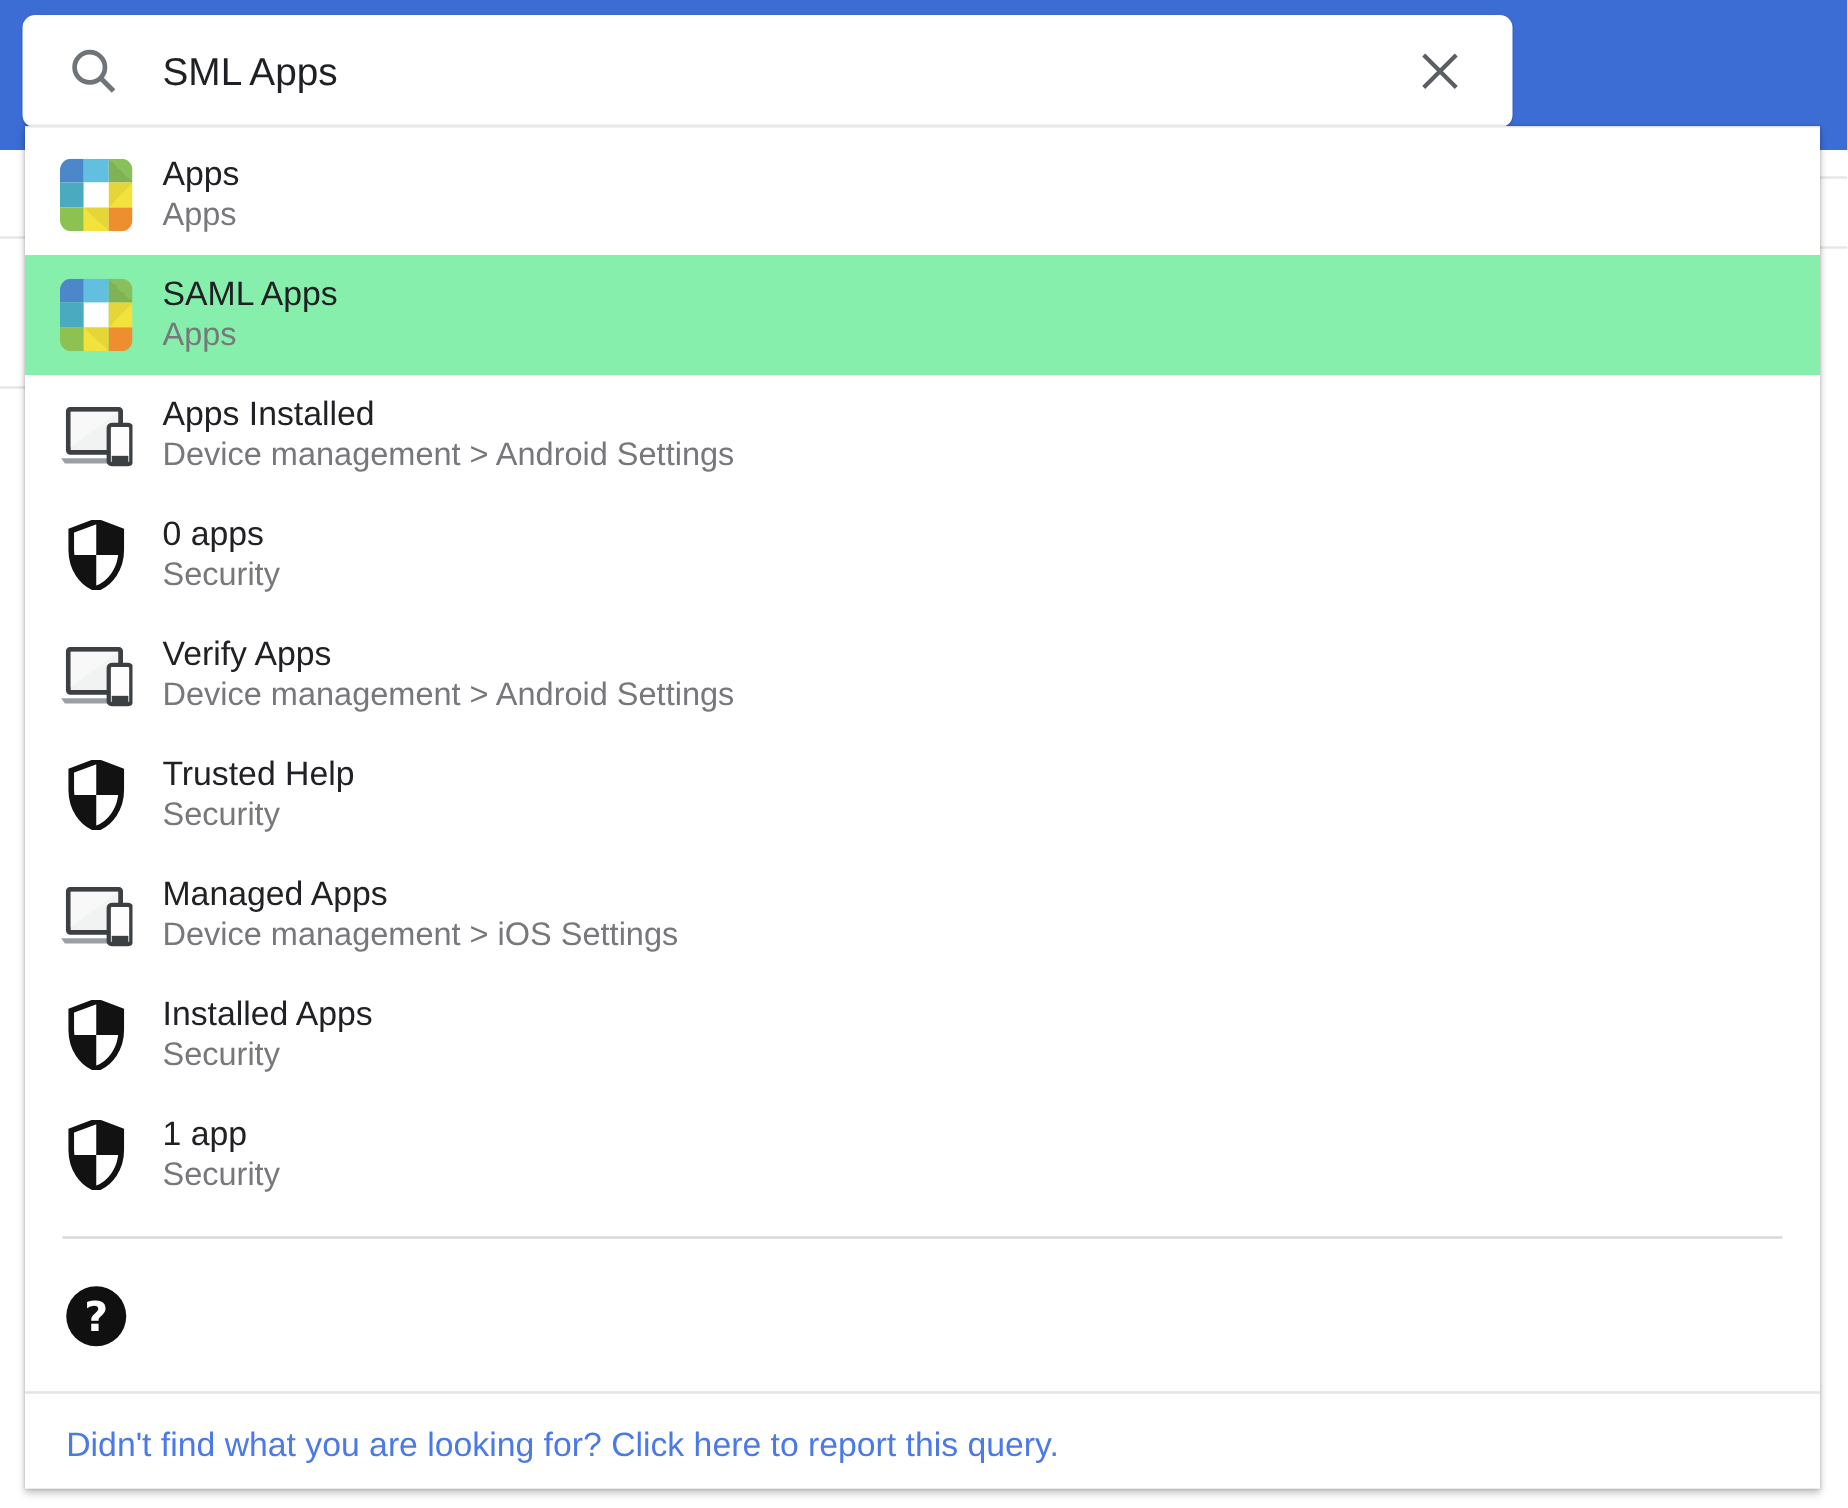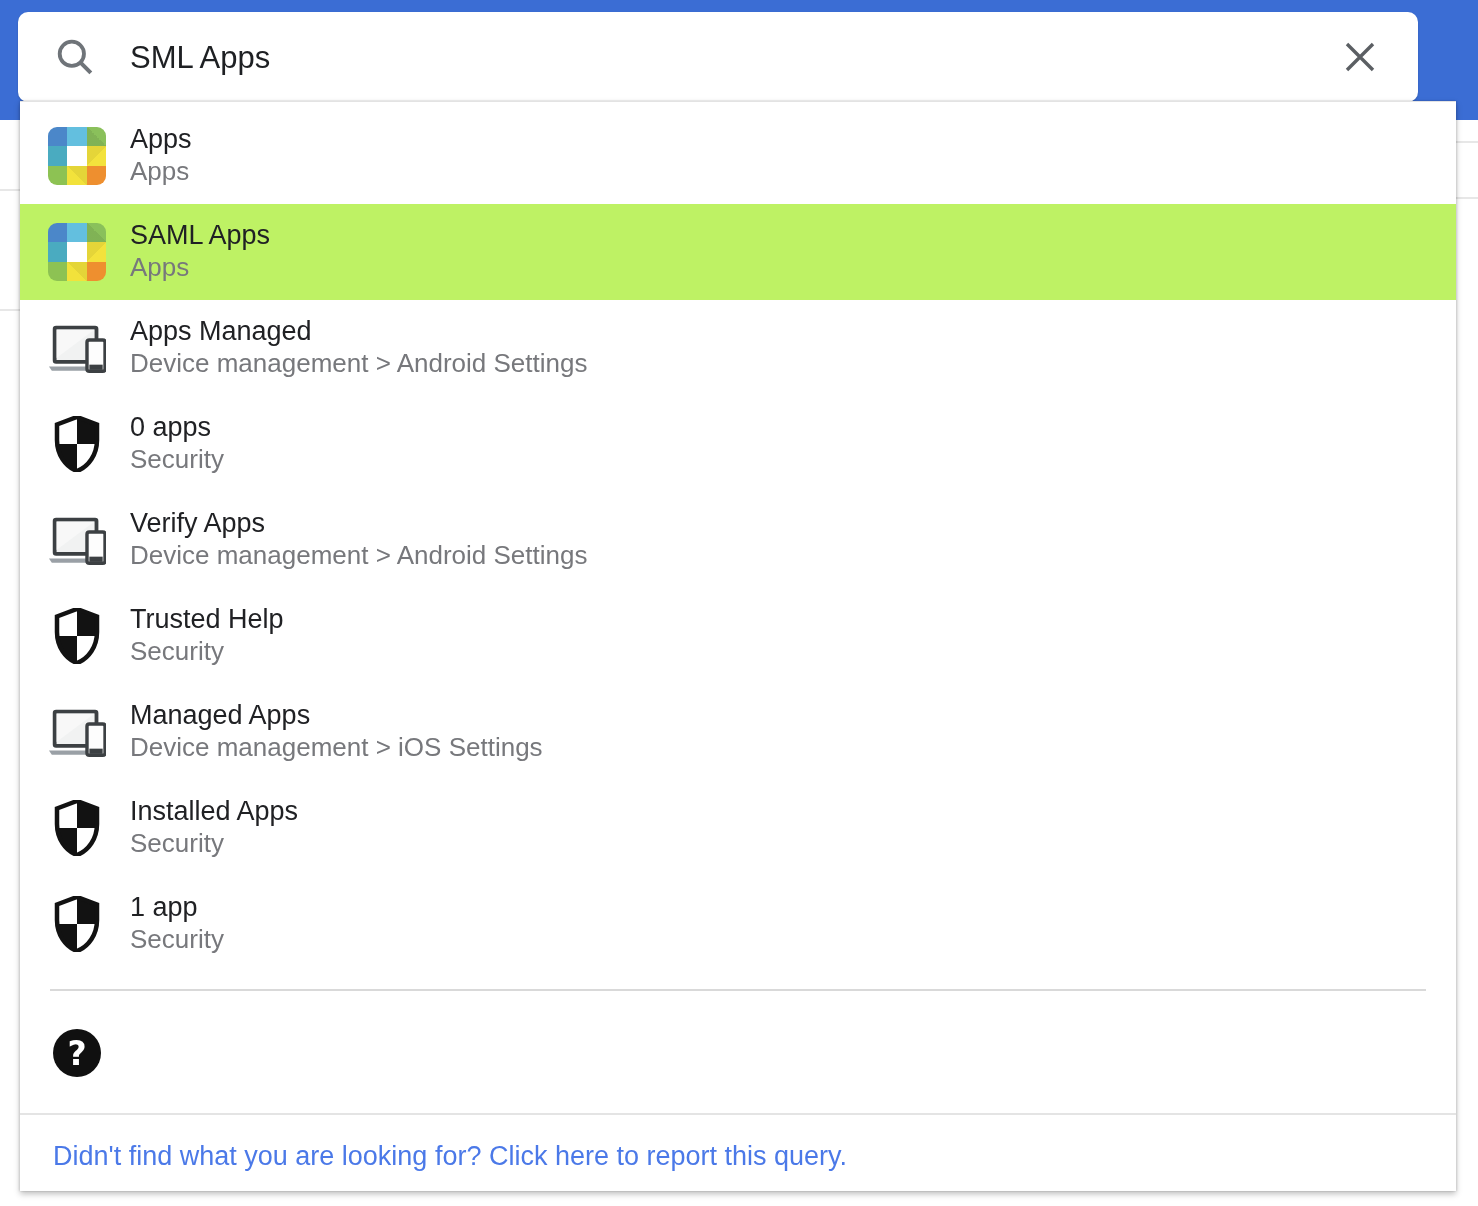--- a/index.html
+++ b/index.html
@@ -12,39 +12,39 @@
   .blue-header{position:absolute;left:0;top:0;width:1478px;height:120px;background:#3b6dd4;}
   
   .bg-line{position:absolute;height:2px;background:#e7e7e7;}
   .bg-line.l1{left:0;width:20px;top:189px;}
   .bg-line.l2{left:0;width:20px;top:309px;}
   .bg-line.r1{right:0;width:22px;top:141px;}
   .bg-line.r2{right:0;width:22px;top:197px;}
 
   
   .search-bar{
-    position:absolute;left:18px;top:12px;width:1400px;height:90px;
+    position:absolute;left:18px;top:12px;width:1192px;height:90px;
     background:#ffffff;border-radius:10px;box-shadow:0 1px 2px rgba(0,0,0,.18);
   }
   .search-glyph{position:absolute;left:38px;top:26px;}
   .search-query{
     position:absolute;left:112px;top:0;height:90px;line-height:92px;
     font-size:31px;color:#1e2023;white-space:pre;
   }
   .clear-btn{position:absolute;right:42px;top:29px;width:32px;height:32px;cursor:pointer;}
 
   
   .dropdown{
     position:absolute;left:20px;top:101px;width:1436px;height:1089px;background:#ffffff;
     border-top:1px solid #e3e3e3;
     box-shadow:0 3px 6px rgba(0,0,0,.25), 1px 0 2px rgba(0,0,0,.10), -1px 0 2px rgba(0,0,0,.10);
   }
   .rows{position:absolute;top:6px;left:0;right:0;}
   .result-row{position:relative;height:96px;cursor:pointer;}
-  .result-row[data-selected="true"]{background:#bef264;}
+  .result-row[data-selected="true"]{background:#86efac;}
   .icon-slot{
     position:absolute;left:28px;top:0;width:58px;height:96px;
     display:flex;align-items:center;justify-content:center;
   }
   .texts{position:absolute;left:110px;top:15px;}
   .title{display:block;font-size:27px;color:#202124;line-height:33px;}
   .subtitle{display:block;font-size:26px;color:#77787c;line-height:31px;}
 
   
   .icon-variant{display:none;}
@@ -179,21 +179,21 @@
 
   <div class="result-row" data-icon="devices">
     <span class="icon-slot">
 
       <svg class="devices icon-variant" width="58" height="51" viewBox="0 0 61 52">
             <use href="#devices-icon-def"></use>
           </svg>
 
     </span>
     <span class="texts">
-      <span class="title">Apps Managed</span>
+      <span class="title">Apps Installed</span>
       <span class="subtitle">Device management &gt; Android Settings</span>
     </span>
   </div>
 
   <div class="result-row" data-icon="shield">
     <span class="icon-slot">
 
       <svg class="shield icon-variant" width="46" height="56" viewBox="0 0 46 56">
             <use href="#shield-icon-def"></use>
           </svg>

